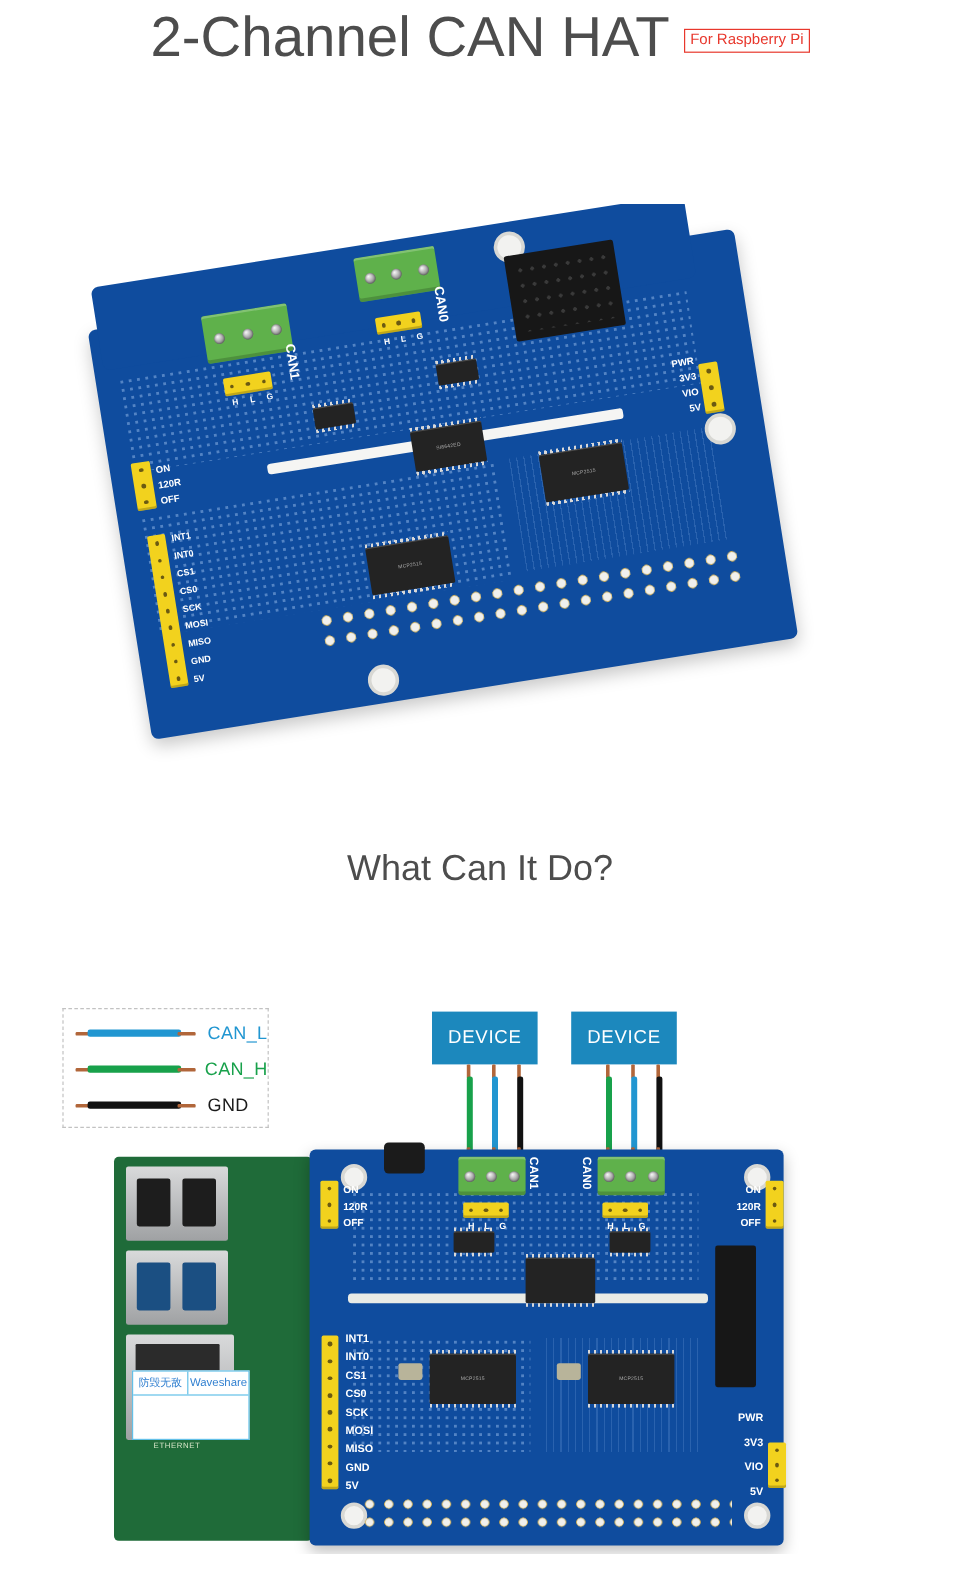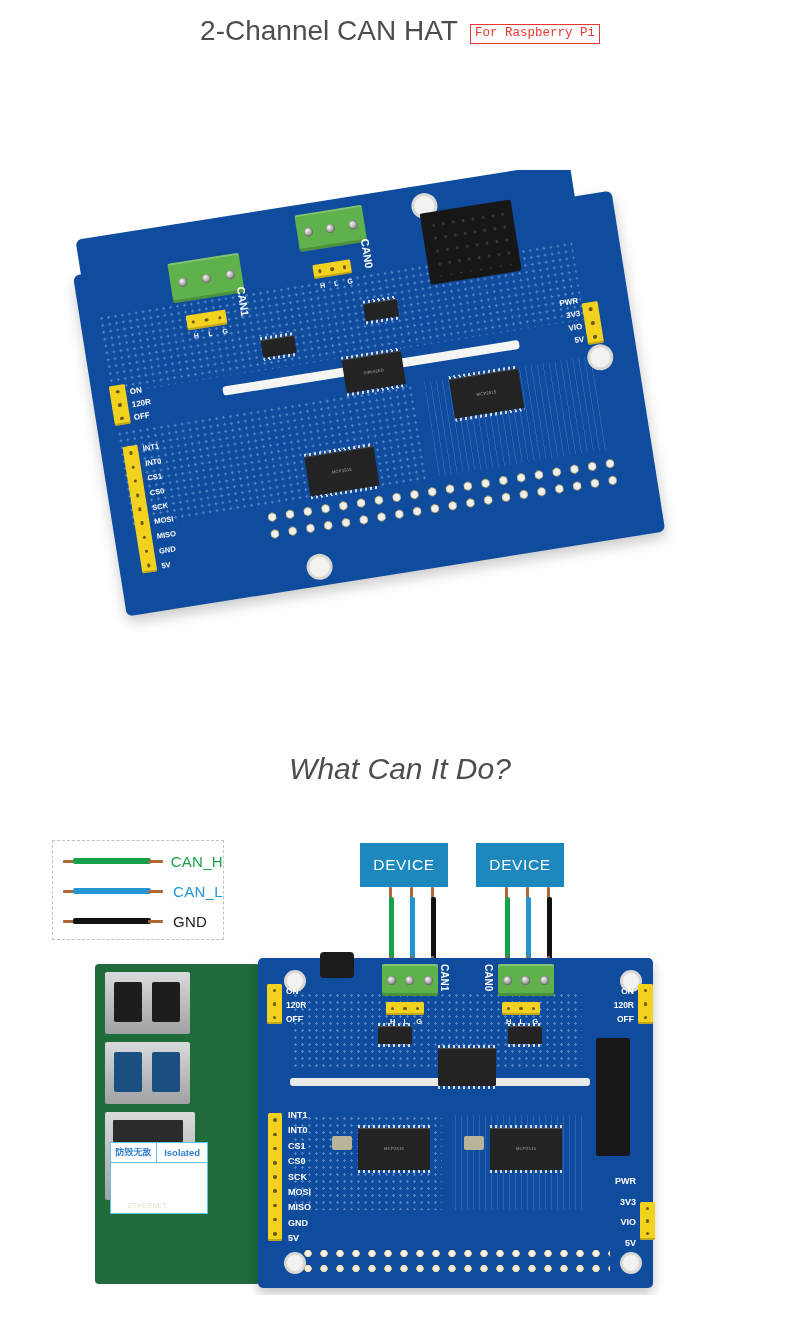--- a/index.html
+++ b/index.html
@@ -11,28 +11,28 @@
     overflow:hidden;
     position:relative;
   }
 
   
   .hero-head { padding-top:8px; text-align:center; }
   .title-row {
     display:flex; align-items:center; justify-content:center; gap:12px;
   }
   .title {
-    font-size:28px; font-weight:400; color:#4d4d4d; letter-spacing:0px;
+    font-size:47px; font-weight:400; color:#4d4d4d; letter-spacing:0px;
     line-height:46px;
     text-align:center;
   }
   .badge {
     border:1px solid #e8372c; color:#e8372c;
     font-size:12.5px; line-height:13px; padding:2px 4px 3px 4px;
-    white-space:nowrap; align-self:center; margin-top:6px;font-family:Liberation Mono, monospace;
+    white-space:nowrap; align-self:center; margin-top:6px;
   }
   .subtitle {
     margin-top:17px; font-size:16.5px; color:#5b5b5b; font-weight:400;
   }
   .pill-wrap { margin-top:22px; display:flex; justify-content:center; }
   .pill {
     background:#8cc627; color:#ffffff; border-radius:19px;
     font-size:16px; padding:9px 30px 10px 30px; letter-spacing:.2px;
     white-space:nowrap;
   }
@@ -255,45 +255,45 @@
 
     <div class="chip leads" style="left:175px; top:128px; width:34px; height:18px;"></div>
     <div class="chip leads" style="left:282px; top:108px; width:34px; height:18px;"></div>
 
     <div style="position:absolute; left:150px; top:296px; width:360px; height:34px;
                 background-image:radial-gradient(circle, #f0f0ee 3.2px, #caa94e 4.1px, transparent 4.4px);
                 background-size:18px 17px;"></div>
   </div>
 </div>
 
-<div class="sec2" style="top:752px;font-style:italic;">
+<div class="sec2" style="top:707px;">
   <h2>What Can It Do?</h2>
 </div>
 
 <div class="legend" style="left:52px; top:840px; width:172px; height:100px;">
   <div style="padding:5px 0 0 10px;">
+    <div class="legend-row">
+      <span style="position:relative; display:inline-block; width:100px; height:10px;">
+        <span class="copper" style="left:0; top:3.5px; width:13px; height:3px;"></span>
+        <span class="wire blue" style="left:10px; top:2px; width:78px; height:6px;"></span>
+        <span class="copper" style="left:85px; top:3.5px; width:15px; height:3px;"></span>
+      </span>
+      <span class="legend-label" style="color:#2196d1;">CAN_L</span>
+    </div>
     <div class="legend-row">
       <span style="position:relative; display:inline-block; width:100px; height:10px;">
         <span class="copper" style="left:0; top:3.5px; width:13px; height:3px;"></span>
         <span class="wire green" style="left:10px; top:2px; width:78px; height:6px;"></span>
         <span class="copper" style="left:85px; top:3.5px; width:15px; height:3px;"></span>
       </span>
       <span class="legend-label" style="color:#18a14b;">CAN_H</span>
     </div>
     <div class="legend-row">
       <span style="position:relative; display:inline-block; width:100px; height:10px;">
         <span class="copper" style="left:0; top:3.5px; width:13px; height:3px;"></span>
-        <span class="wire blue" style="left:10px; top:2px; width:78px; height:6px;"></span>
-        <span class="copper" style="left:85px; top:3.5px; width:15px; height:3px;"></span>
-      </span>
-      <span class="legend-label" style="color:#2196d1;">CAN_L</span>
-    </div>
-    <div class="legend-row">
-      <span style="position:relative; display:inline-block; width:100px; height:10px;">
-        <span class="copper" style="left:0; top:3.5px; width:13px; height:3px;"></span>
         <span class="wire black" style="left:10px; top:2px; width:78px; height:6px;"></span>
         <span class="copper" style="left:85px; top:3.5px; width:15px; height:3px;"></span>
       </span>
       <span class="legend-label" style="color:#1a1a1a;">GND</span>
     </div>
   </div>
 </div>
 
 <div class="devbox" style="left:360px; top:843px; width:88px; height:44px;">
   <span>DEVICE</span>
@@ -343,25 +343,25 @@
   <div style="position:absolute; left:105px; top:92px; width:85px; height:62px;
               background:linear-gradient(180deg,#d9dadb,#9fa1a3); border-radius:2px;">
     <div style="position:absolute; left:9px; top:10px; width:28px; height:40px; background:#1b4f82; border-radius:2px;"></div>
     <div style="position:absolute; left:47px; top:10px; width:28px; height:40px; background:#1b4f82; border-radius:2px;"></div>
   </div>
   <div style="position:absolute; left:105px; top:162px; width:90px; height:88px;
               background:linear-gradient(180deg,#d9dadb,#9fa1a3); border-radius:2px;">
     <div style="position:absolute; left:8px; top:8px; width:70px; height:22px; background:#2b2b2b; border-radius:1px;"></div>
   </div>
 
-  <div style="position:absolute; left:110px; top:192px; width:98px; height:72px;
-              background:#ffffff; border:1.5px solid #63c0e8;font-weight:bold;">
+  <div style="position:absolute; left:110px; top:192px; width:98px; height:58px;
+              background:#ffffff; border:1.5px solid #63c0e8;">
     <div style="display:flex; height:20px; border-bottom:1.5px solid #63c0e8;">
       <span style="flex:1; color:#2f7fd0; font-size:9px; display:flex; align-items:center; justify-content:center;">防毁无敌</span>
-      <span style="flex:1.1; color:#2f7fd0; font-size:9.5px; display:flex; align-items:center; justify-content:center; border-left:1.5px solid #63c0e8;">Isolated</span>
+      <span style="flex:1.1; color:#2f7fd0; font-size:9.5px; display:flex; align-items:center; justify-content:center; border-left:1.5px solid #63c0e8;">Waveshare</span>
     </div>
   </div>
   <div style="position:absolute; left:128px; top:252px; color:#d7e6c8; font-size:6.5px; letter-spacing:.5px;">ETHERNET</div>
 
   <div class="pcb-blue" style="position:absolute; left:258px; top:8px; width:395px; height:330px;
               border-radius:5px; box-shadow:0 5px 12px rgba(0,0,0,.25);"></div>
 
   <div class="viafield" style="left:292px; top:42px; width:290px; height:78px;"></div>
   <div class="viafield" style="left:292px; top:165px; width:150px; height:95px;"></div>
   <div class="tracefield" style="left:455px; top:165px; width:130px; height:95px;"></div>

